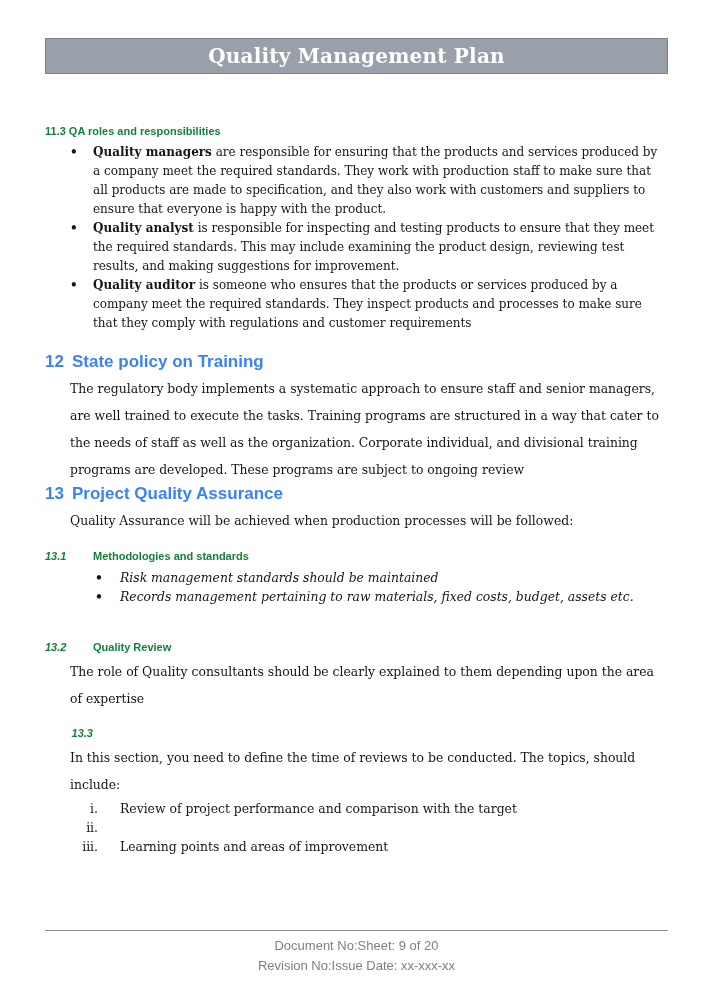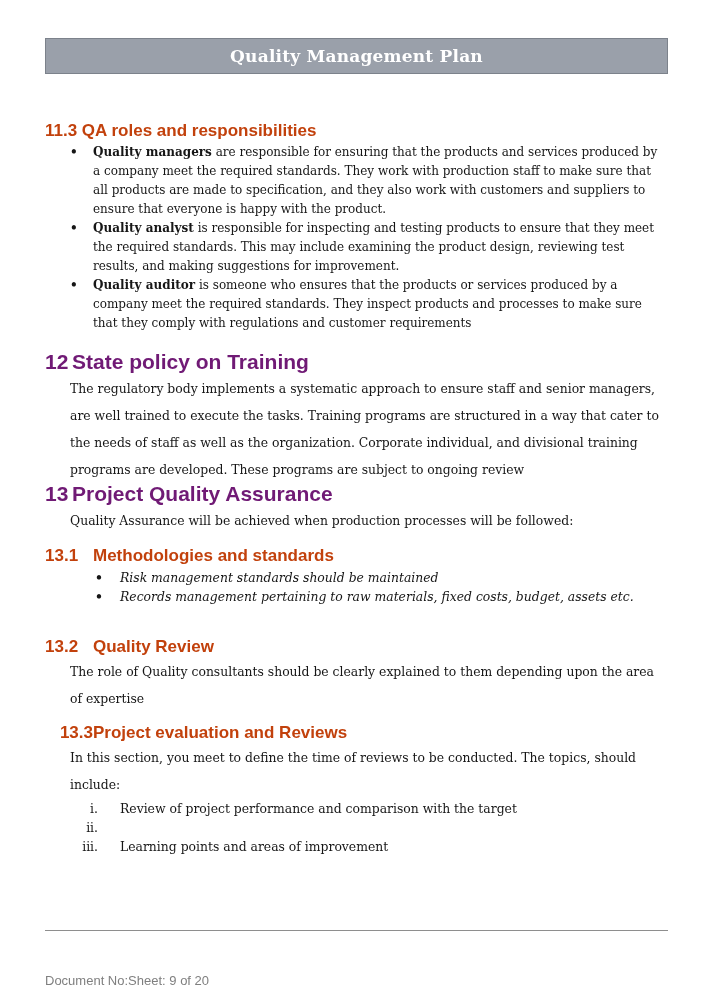--- a/index.html
+++ b/index.html
@@ -14,35 +14,35 @@
   .banner {
     margin: 38px 45px 0 45px;
     height: 34px;
     background: #9aa0aa;
     border: 1px solid #7c828b;
     display: flex; align-items: center; justify-content: center;
   }
   .banner h1 {
     margin: 0;
     font-family: "DejaVu Serif", serif;
-    font-size: 17px; font-weight: bold;
+    font-size: 20px; font-weight: bold;
     color: #ffffff; letter-spacing: 0.2px;
   }
   .content { padding: 0 45px; }
   .h3 {
     font-family: "Liberation Sans", sans-serif;
-    font-size: 17px; font-weight: bold; color: #c2410c;
+    font-size: 11px; font-weight: bold; color: #15803d;
     margin: 0; line-height: 18px;
     display: flex;
   }
-  .h3 .num { width: 48px; flex: 0 0 48px; }
+  .h3 .num { width: 48px; flex: 0 0 48px; font-style: italic; }
   .h3-flush { display: block; }
   .h2 {
     font-family: "Liberation Sans", sans-serif;
-    font-size: 21px; font-weight: bold; color: #701a75;
+    font-size: 17px; font-weight: bold; color: #3b82f6;
     margin: 0; line-height: 22px;
     display: flex;
   }
   .h2 .num { width: 27px; flex: 0 0 27px; }
   .mt-113 { margin-top: 48px; }
   .mt-12  { margin-top: 18px; }
   .mt-13  { }
   .mt-131 { margin-top: 13px; }
   .mt-132 { margin-top: 32px; }
   .mt-133 { margin-top: 12px; text-align: right; }
@@ -80,21 +80,21 @@
   .roman-row { display: flex; font-size: 12.4px; line-height: 19px; }
   .roman-marker { flex: 0 0 53px; text-align: right; }
   .roman-text { margin-left: 22px; max-width: 548px; }
   .footer {
     position: absolute; left: 45px; right: 45px; top: 930px;
     border-top: 1.5px solid #8e8e8e;
     padding-top: 5px;
     font-family: "Liberation Sans", sans-serif;
     font-size: 13px; line-height: 20px; color: #7f7f7f;
   }
-  .footer-row { display: flex; justify-content: flex-start; margin-top: 35px; }
+  .footer-row { display: flex; justify-content: center; }
 </style>
 </head>
 <body>
 
 <div class="page">
 
   <header class="banner">
     <h1>Quality Management Plan</h1>
   </header>
 
@@ -135,23 +135,22 @@
     </div>
 
     <h3 class="h3 mt-132">
       <span class="num">13.2</span>
       <span>Quality Review</span>
     </h3>
     <p class="body-text">The role of Quality consultants should be clearly explained to them depending upon the area of expertise</p>
 
     <h3 class="h3 mt-133">
       <span class="num">13.3</span>
-      <span>Project evaluation and Reviews</span>
     </h3>
-    <p class="body-text">In this section, you meet to define the time of reviews to be conducted. The topics, should include:</p>
+    <p class="body-text">In this section, you need to define the time of reviews to be conducted. The topics, should include:</p>
     <div class="roman-list">
       <div class="roman-row">
         <span class="roman-marker">i.</span>
         <span class="roman-text">Review of project performance and comparison with the target</span>
       </div>
       <div class="roman-row">
         <span class="roman-marker">ii.</span>
       </div>
       <div class="roman-row">
         <span class="roman-marker">iii.</span>

